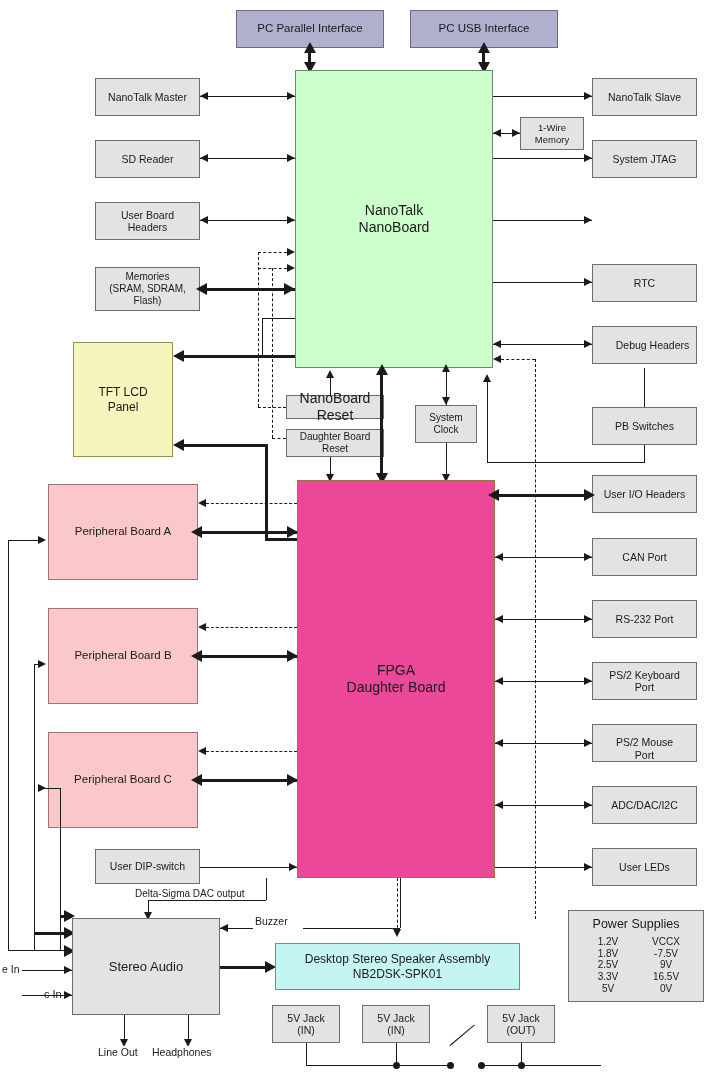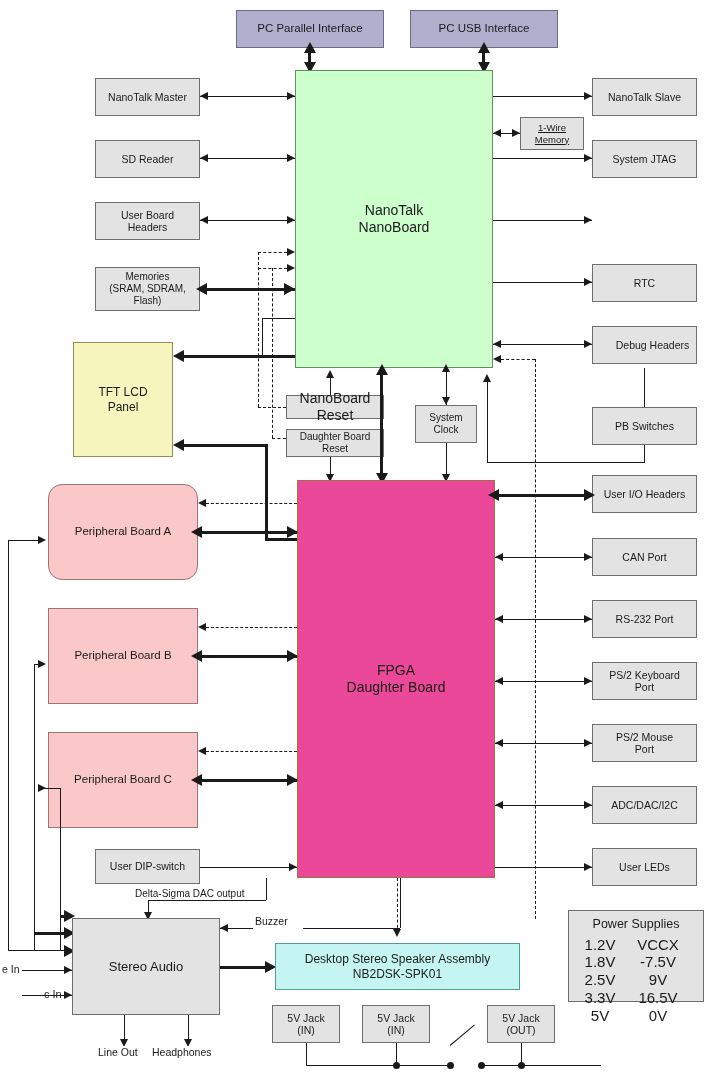--- a/index.html
+++ b/index.html
@@ -101,21 +101,21 @@
   <div class="dash-v" style="left:258px;top:252px;height:155px;"></div>
   <div class="dash-v" style="left:272px;top:268px;height:170px;"></div>
   <div class="dash-h" style="left:258px;top:407px;width:28px;"></div>
   <div class="dash-h" style="left:272px;top:438px;width:14px;"></div>
 
   <div class="ln h" style="left:262px;top:318px;width:33px;"></div>
   <div class="ln v" style="left:262px;top:318px;height:38px;"></div>
   <div class="ln h2" style="left:180px;top:355px;width:115px;"></div>
   <div class="ar ar-lb" style="left:173px;top:350px;"></div>
 
-  <div class="box gray" style="left:520px;top:117px;width:64px;height:33px;font-size:9.5px;white-space:pre-line;text-decoration:underline;">
+  <div class="box gray" style="left:520px;top:117px;width:64px;height:33px;font-size:9.5px;white-space:pre-line;">
     <span>1-Wire
 Memory</span>
   </div>
   <div class="ln h" style="left:493px;top:133px;width:27px;"></div>
   <div class="ar ar-l" style="left:493px;top:129px;"></div>
   <div class="ar ar-r" style="left:512px;top:129px;"></div>
 
   <div class="box gray" style="left:592px;top:78px;width:105px;height:38px;font-size:10.5px;">
     <span>NanoTalk Slave</span>
   </div>
@@ -137,21 +137,21 @@
   <div class="box gray" style="left:592px;top:538px;width:105px;height:38px;font-size:10.5px;">
     <span>CAN Port</span>
   </div>
   <div class="box gray" style="left:592px;top:600px;width:105px;height:38px;font-size:10.5px;">
     <span>RS-232 Port</span>
   </div>
   <div class="box gray" style="left:592px;top:662px;width:105px;height:38px;font-size:10.5px;white-space:pre-line;">
     <span>PS/2 Keyboard
 Port</span>
   </div>
-  <div class="box gray" style="left:592px;top:724px;width:105px;height:38px;font-size:10.5px;white-space:pre-line;">
+  <div class="box gray" style="left:592px;top:724px;width:105px;height:38px;font-size:10.5px;white-space:pre-line;align-items:flex-end;">
     <span>PS/2 Mouse
 Port</span>
   </div>
   <div class="box gray" style="left:592px;top:786px;width:105px;height:38px;font-size:10.5px;">
     <span>ADC/DAC/I2C</span>
   </div>
   <div class="box gray" style="left:592px;top:848px;width:105px;height:38px;font-size:10.5px;">
     <span>User LEDs</span>
   </div>
 
@@ -216,21 +216,21 @@
   <div class="box yellow" style="left:73px;top:342px;width:100px;height:115px;font-size:12px;white-space:pre-line;">
     <span>TFT LCD
 Panel</span>
   </div>
 
   <div class="ln h2" style="left:180px;top:444px;width:88px;"></div>
   <div class="ar ar-lb" style="left:173px;top:439px;"></div>
   <div class="ln v2" style="left:265px;top:444px;height:97px;"></div>
   <div class="ln h2" style="left:265px;top:538px;width:32px;"></div>
 
-  <div class="box pink" style="left:48px;top:484px;width:150px;height:96px;font-size:11.5px;border-radius:14px;">
+  <div class="box pink" style="left:48px;top:484px;width:150px;height:96px;font-size:11.5px;">
     <span>Peripheral Board A</span>
   </div>
   <div class="box pink" style="left:48px;top:732px;width:150px;height:96px;font-size:11.5px;">
     <span>Peripheral Board C</span>
   </div>
   <div class="box pink" style="left:48px;top:608px;width:150px;height:96px;font-size:11.5px;">
     <span>Peripheral Board B</span>
   </div>
 
   <div class="dash-h" style="left:206px;top:503px;width:91px;"></div>
@@ -373,21 +373,21 @@
   <div class="dot" style="left:393px;top:1062px;"></div>
   <div class="dot" style="left:447px;top:1062px;"></div>
   <div class="ln" style="left:450px;top:1045px;width:32px;height:1px;transform:rotate(-40deg);transform-origin:left center;"></div>
   <div class="dot" style="left:478px;top:1062px;"></div>
   <div class="ln h" style="left:481px;top:1065px;width:120px;"></div>
   <div class="ln v" style="left:521px;top:1043px;height:22px;"></div>
   <div class="dot" style="left:518px;top:1062px;"></div>
 
   <div class="box gray" style="left:568px;top:910px;width:136px;height:92px;display:block;padding:6px 0 0 0;">
     <div class="pwr-title" style="font-size:12.5px;">Power Supplies</div>
-    <div id="pwr-rows" style="font-size:15px;padding-left:2px;">
+    <div id="pwr-rows" style="font-size:10px;padding-left:10px;">
         <div class="pwr-row">
           <span class="pwr-c1">1.2V</span>
           <span class="pwr-c2">VCCX</span>
         </div>
         <div class="pwr-row">
           <span class="pwr-c1">1.8V</span>
           <span class="pwr-c2">-7.5V</span>
         </div>
         <div class="pwr-row">
           <span class="pwr-c1">2.5V</span>

